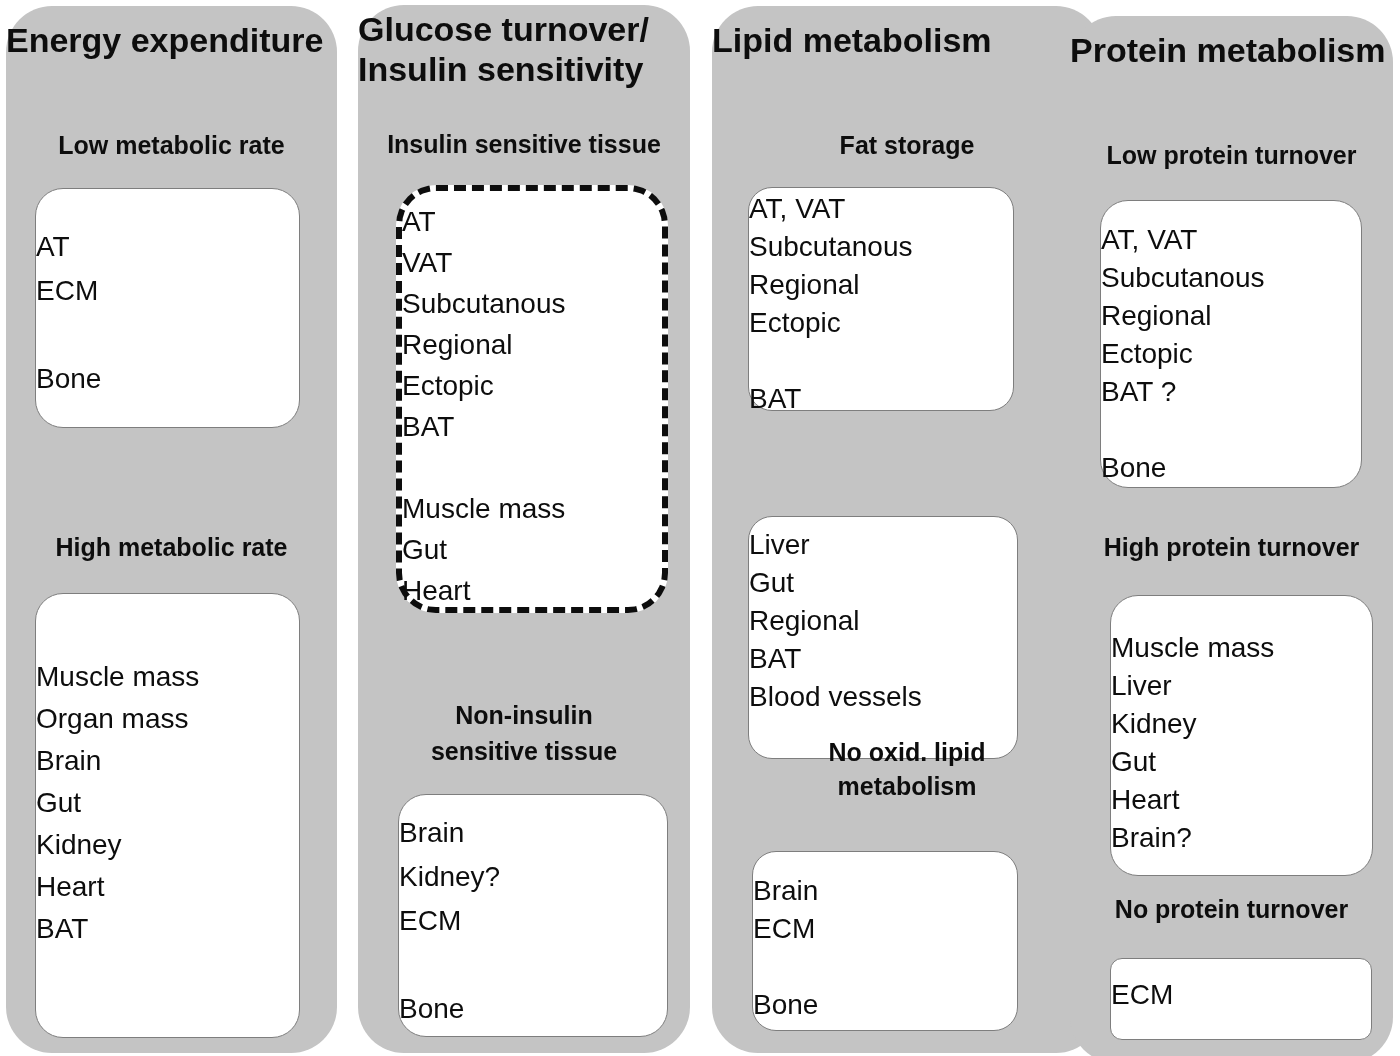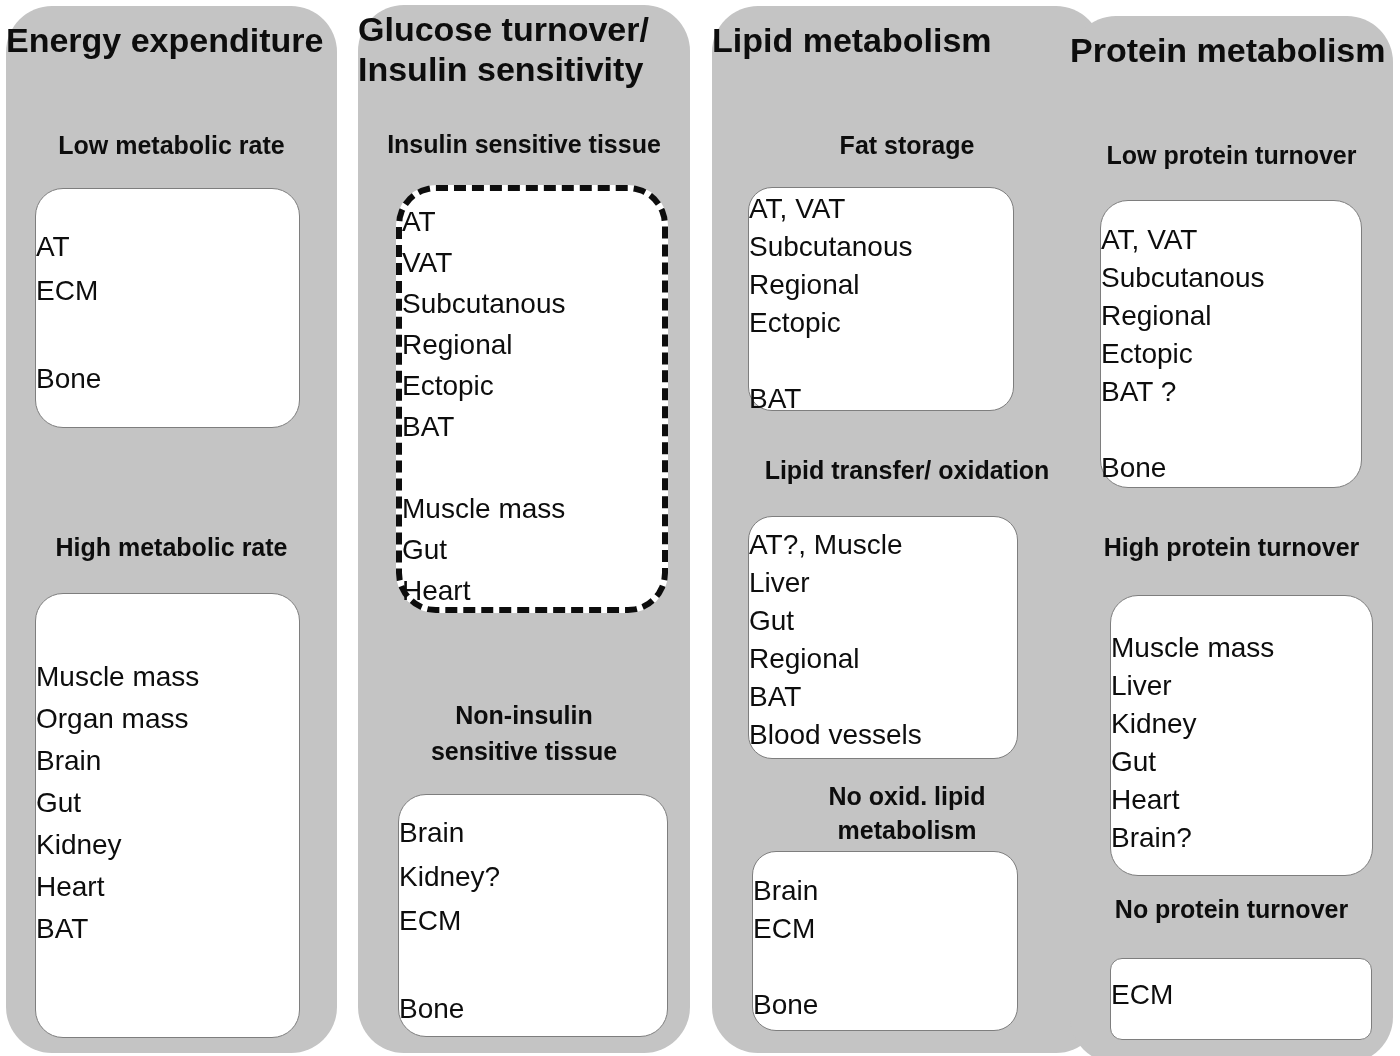--- a/index.html
+++ b/index.html
@@ -128,31 +128,29 @@
     <div class="section-heading" style="top:122px;text-align:center;">Fat storage</div>
     <div class="tissue-box mid-radius" style="left:36px; top:181px; width:266px; height:224px; padding-top:2px;">
       <div class="line lh38">AT, VAT</div>
       <div class="line lh38">Subcutanous</div>
       <div class="line lh38">Regional</div>
       <div class="line lh38">Ectopic</div>
       <div class="line lh38"></div>
       <div class="line lh38">BAT</div>
     </div>
 
-    <div class="section-heading" style="top:447px;">Lipid transfer/ oxidation</div>
     <div class="tissue-box mid-radius" style="left:36px; top:510px; width:270px; height:243px; padding-top:9px;">
-      <div class="line lh38">AT?, Muscle</div>
       <div class="line lh38">Liver</div>
       <div class="line lh38">Gut</div>
       <div class="line lh38">Regional</div>
       <div class="line lh38">BAT</div>
       <div class="line lh38">Blood vessels</div>
     </div>
 
-    <div class="section-heading" style="top:773px; line-height:34px;">No oxid. lipid
+    <div class="section-heading" style="top:729px; line-height:34px;">No oxid. lipid
 metabolism</div>
     <div class="tissue-box mid-radius" style="left:40px; top:845px; width:266px; height:180px; padding-top:20px;">
       <div class="line lh38">Brain</div>
       <div class="line lh38">ECM</div>
       <div class="line lh38"></div>
       <div class="line lh38">Bone</div>
     </div>
   </div>
 
   <div class="column" style="left:1070px; top:16px; width:323px; height:1047px;">

